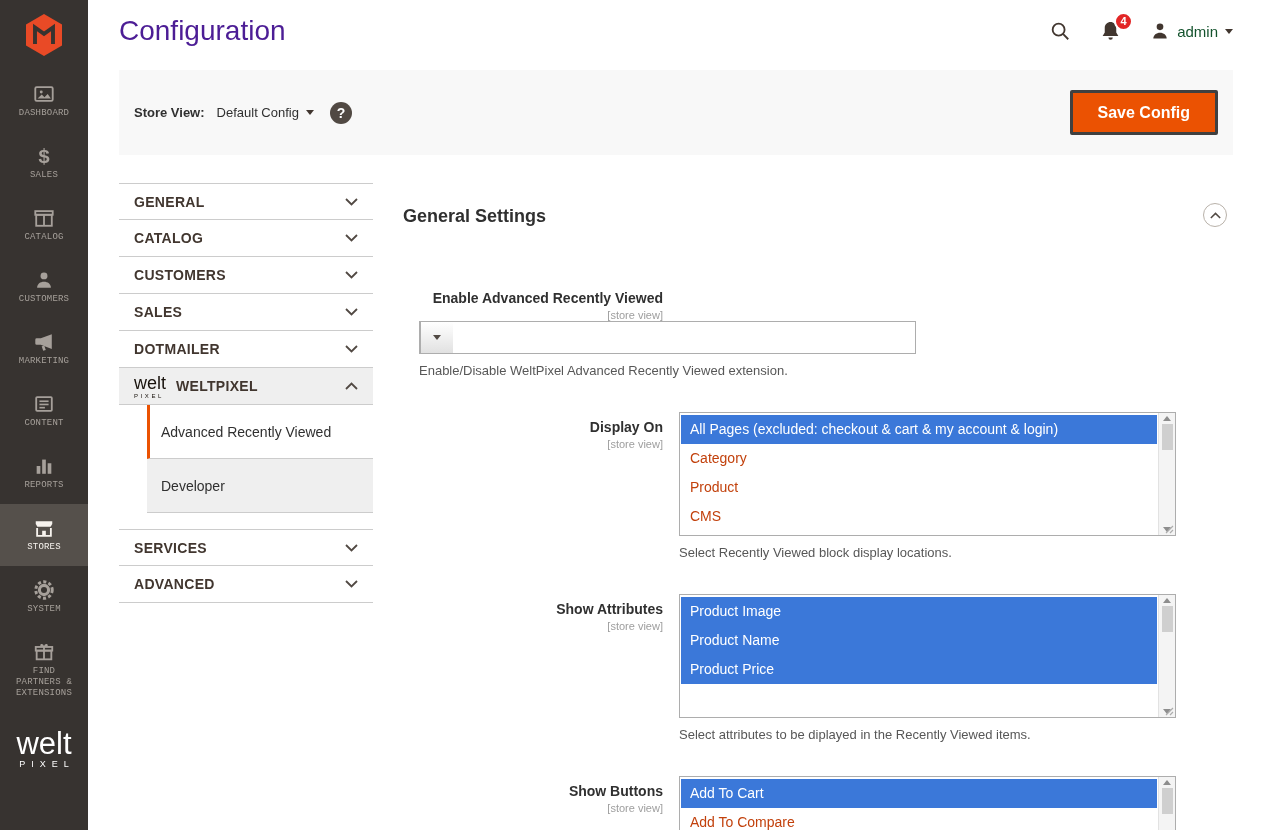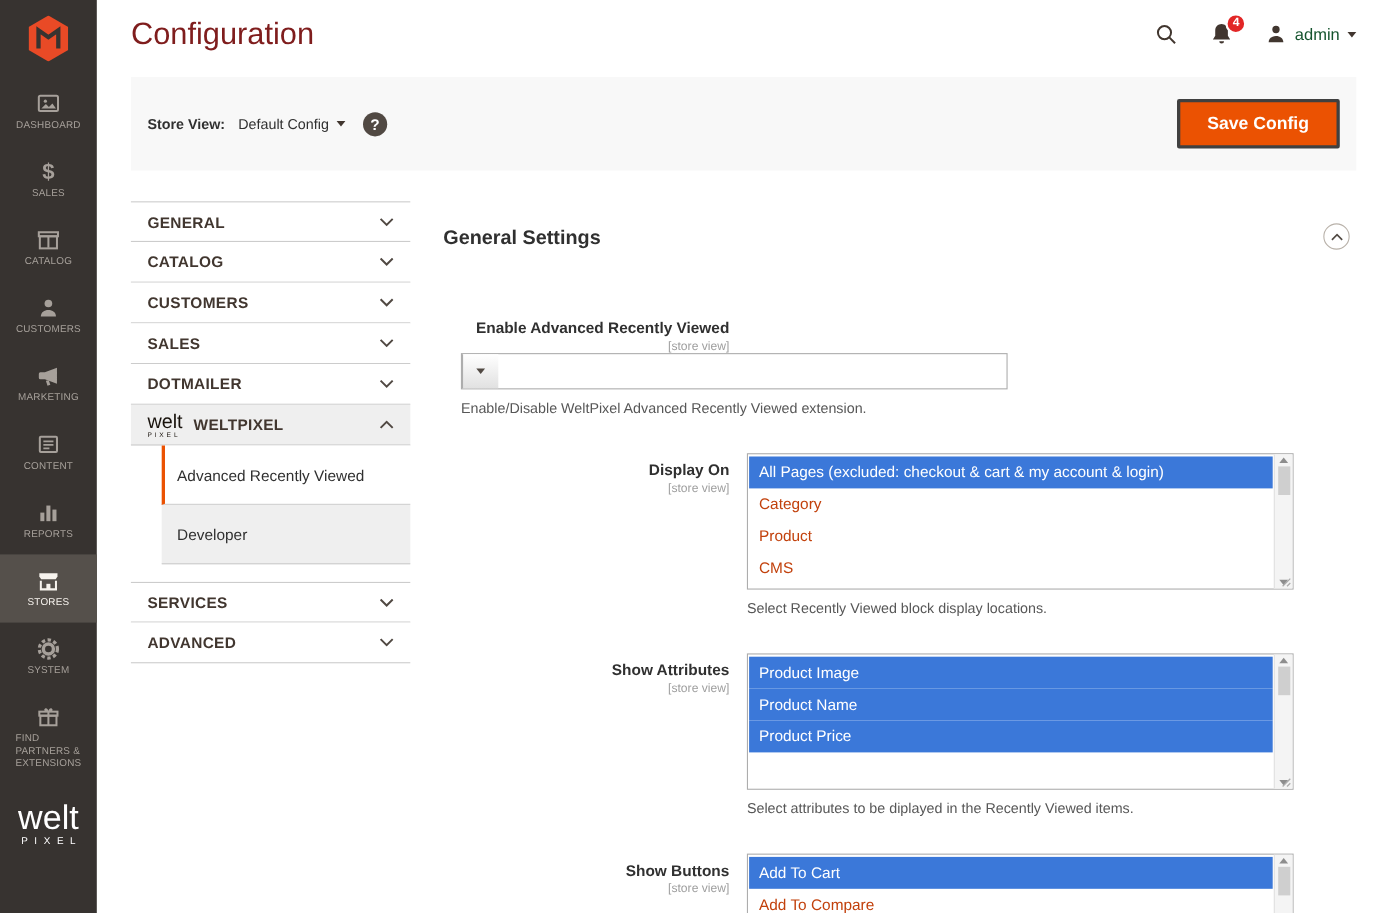--- a/index.html
+++ b/index.html
@@ -4,34 +4,34 @@
 <style>
   * { box-sizing: border-box; margin: 0; padding: 0; }
   html,body { width:1263px; height:830px; overflow:hidden; background:#fff;
     font-family:"Liberation Sans", sans-serif; color:#303030; }
   .app { display:flex; width:1263px; height:830px; }
 
   
   .sidebar { width:88px; flex-shrink:0; background:#373330; display:flex; flex-direction:column; }
   .m-logo { height:70px; display:flex; align-items:center; justify-content:center; cursor:pointer; }
   .side-item { height:62px; display:flex; flex-direction:column; align-items:center; justify-content:center;
-    gap:3px; color:#a6a09a; cursor:pointer; text-align:left; padding:4px 20px; }
+    gap:3px; color:#a6a09a; cursor:pointer; text-align:center; padding:4px 20px;font-family:Liberation Mono, monospace; }
   .side-item svg { display:block; }
   .side-item .lbl { font-size:9px; line-height:11px; letter-spacing:.2px; }
   .side-item.tall { height:84px; }
   .side-item.active { background:#55504b; color:#f7f3ee; }
   .wp-side-logo { margin-top:16px; text-align:center; color:#fff; }
   .wp-side-logo .w { font-size:31px; line-height:31px; font-weight:400; }
   .wp-side-logo .p { font-size:9px; letter-spacing:6px; margin-left:6px; text-transform:uppercase; }
 
   
   .main-col { flex:1; display:flex; flex-direction:column; min-width:0; }
 
   .page-header { height:62px; display:flex; align-items:center; justify-content:space-between; padding:0 30px 0 31px; }
-  .page-title { font-size:28px; font-weight:400; color:#7f1d1d; }
+  .page-title { font-size:28px; font-weight:400; color:#4c1d95; }
   .header-actions { display:flex; align-items:center; gap:28px; }
   .icon-btn { position:relative; cursor:pointer; display:flex; align-items:center; }
   .badge { position:absolute; top:-8px; right:-11px; min-width:19px; height:19px; padding:0 4px;
     background:#e22626; border:2px solid #fff; border-radius:10px; color:#fff; font-size:11px; font-weight:700;
     display:flex; align-items:center; justify-content:center; }
   .user-menu { display:flex; align-items:center; gap:7px; cursor:pointer; font-size:15px; color:#14532d; }
   .caret-down-sm { width:0; height:0; border-left:4px solid transparent; border-right:4px solid transparent;
     border-top:5px solid #41362f; }
 
   

